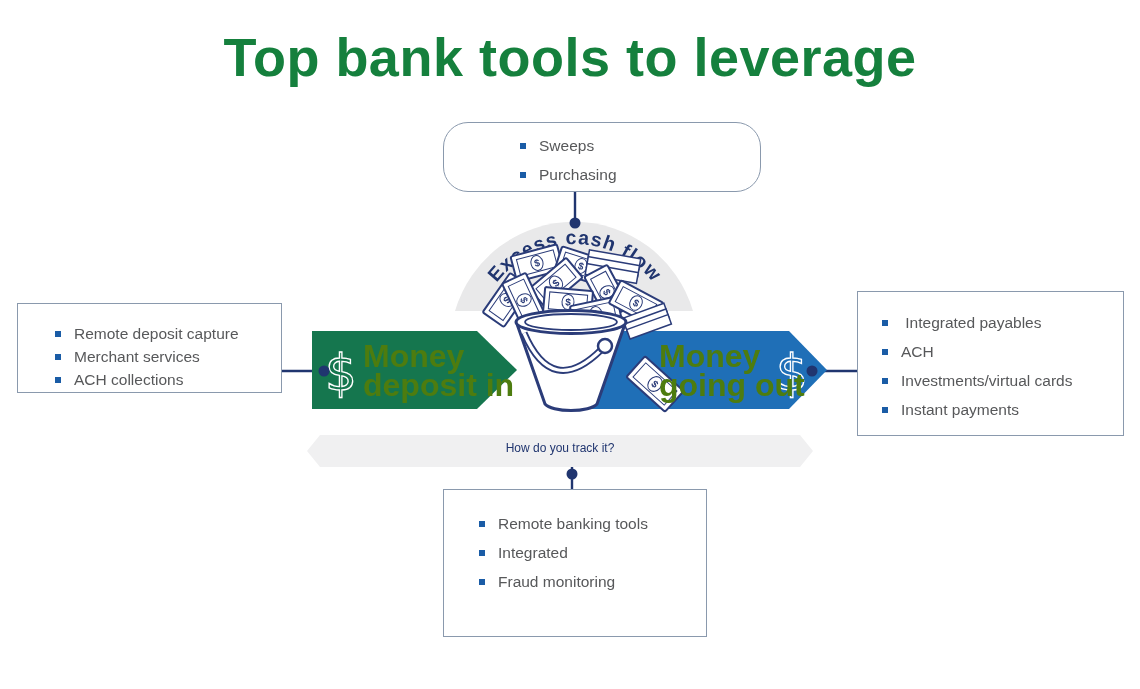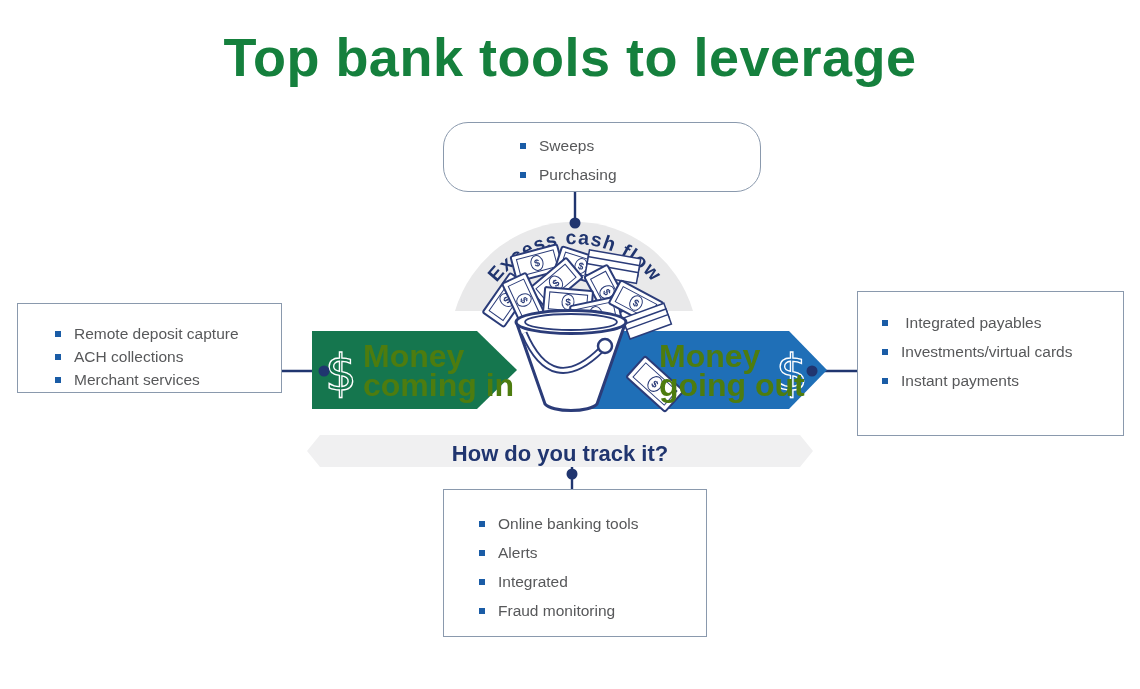--- a/index.html
+++ b/index.html
@@ -24,21 +24,21 @@
   .bullet{width:6px;height:6px;background:#1A5CA6;margin-right:13px;flex:0 0 auto;}
   .box-label{font-size:15.5px;color:#57585A;white-space:pre-wrap;}
   .money-label{
     position:absolute;color:#4d7c0f;font-weight:bold;font-size:32px;line-height:29px;
   }
   .money-label span{display:block;}
   .label-in{left:363px;top:342px;}
   .label-out{left:659px;top:342px;}
   .band-text{
     position:absolute;left:307px;top:441px;width:506px;text-align:center;
-    font-size:22px;font-weight:bold;color:#20356F;
+    font-size:12px;font-weight:normal;color:#20356F;
   }
 </style>
 </head>
 <body>
 
 <div class="stage">
 
   <div class="title">Top bank tools to leverage</div>
 
   <svg class="layer" width="1140" height="689" viewBox="0 0 1140 689">
@@ -152,21 +152,21 @@
         <ellipse cx="0" cy="0" rx="6.5" ry="8" fill="none" stroke-width="1"></ellipse>
         <text x="0" y="3.5" font-size="10" font-weight="bold" fill="#2B3C79" stroke="none" text-anchor="middle">$</text>
       </g>
     </g>
 
     <polygon points="320,435 800,435 813,451 800,467 320,467 307,451" fill="#F0F0F1"></polygon>
   </svg>
 
   <div class="money-label label-in">
     <span>Money</span>
-    <span>coming in</span>
+    <span>deposit in</span>
   </div>
   <div class="money-label label-out">
     <span>Money</span>
     <span>going out</span>
   </div>
 
   <div class="band-text">How do you track it?</div>
 
   <div class="box box-top">
     <div class="box-item">
@@ -179,51 +179,51 @@
     </div>
   </div>
 
   <div class="box box-left">
     <div class="box-item">
       <span class="bullet"></span>
       <span class="box-label">Remote deposit capture</span>
     </div>
     <div class="box-item">
       <span class="bullet"></span>
+      <span class="box-label">Merchant services</span>
+    </div>
+    <div class="box-item">
+      <span class="bullet"></span>
       <span class="box-label">ACH collections</span>
     </div>
-    <div class="box-item">
-      <span class="bullet"></span>
-      <span class="box-label">Merchant services</span>
-    </div>
   </div>
 
   <div class="box box-right">
     <div class="box-item">
       <span class="bullet"></span>
       <span class="box-label"> Integrated payables</span>
     </div>
     <div class="box-item">
       <span class="bullet"></span>
+      <span class="box-label">ACH</span>
+    </div>
+    <div class="box-item">
+      <span class="bullet"></span>
       <span class="box-label">Investments/virtual cards</span>
     </div>
     <div class="box-item">
       <span class="bullet"></span>
       <span class="box-label">Instant payments</span>
     </div>
   </div>
 
   <div class="box box-bottom">
     <div class="box-item">
       <span class="bullet"></span>
-      <span class="box-label">Online banking tools</span>
-    </div>
-    <div class="box-item">
-      <span class="bullet"></span>
-      <span class="box-label">Alerts</span>
+      <span class="box-label">Remote banking tools</span>
     </div>
     <div class="box-item">
       <span class="bullet"></span>
       <span class="box-label">Integrated</span>
     </div>
     <div class="box-item">
       <span class="bullet"></span>
       <span class="box-label">Fraud monitoring</span>
     </div>
   </div>

